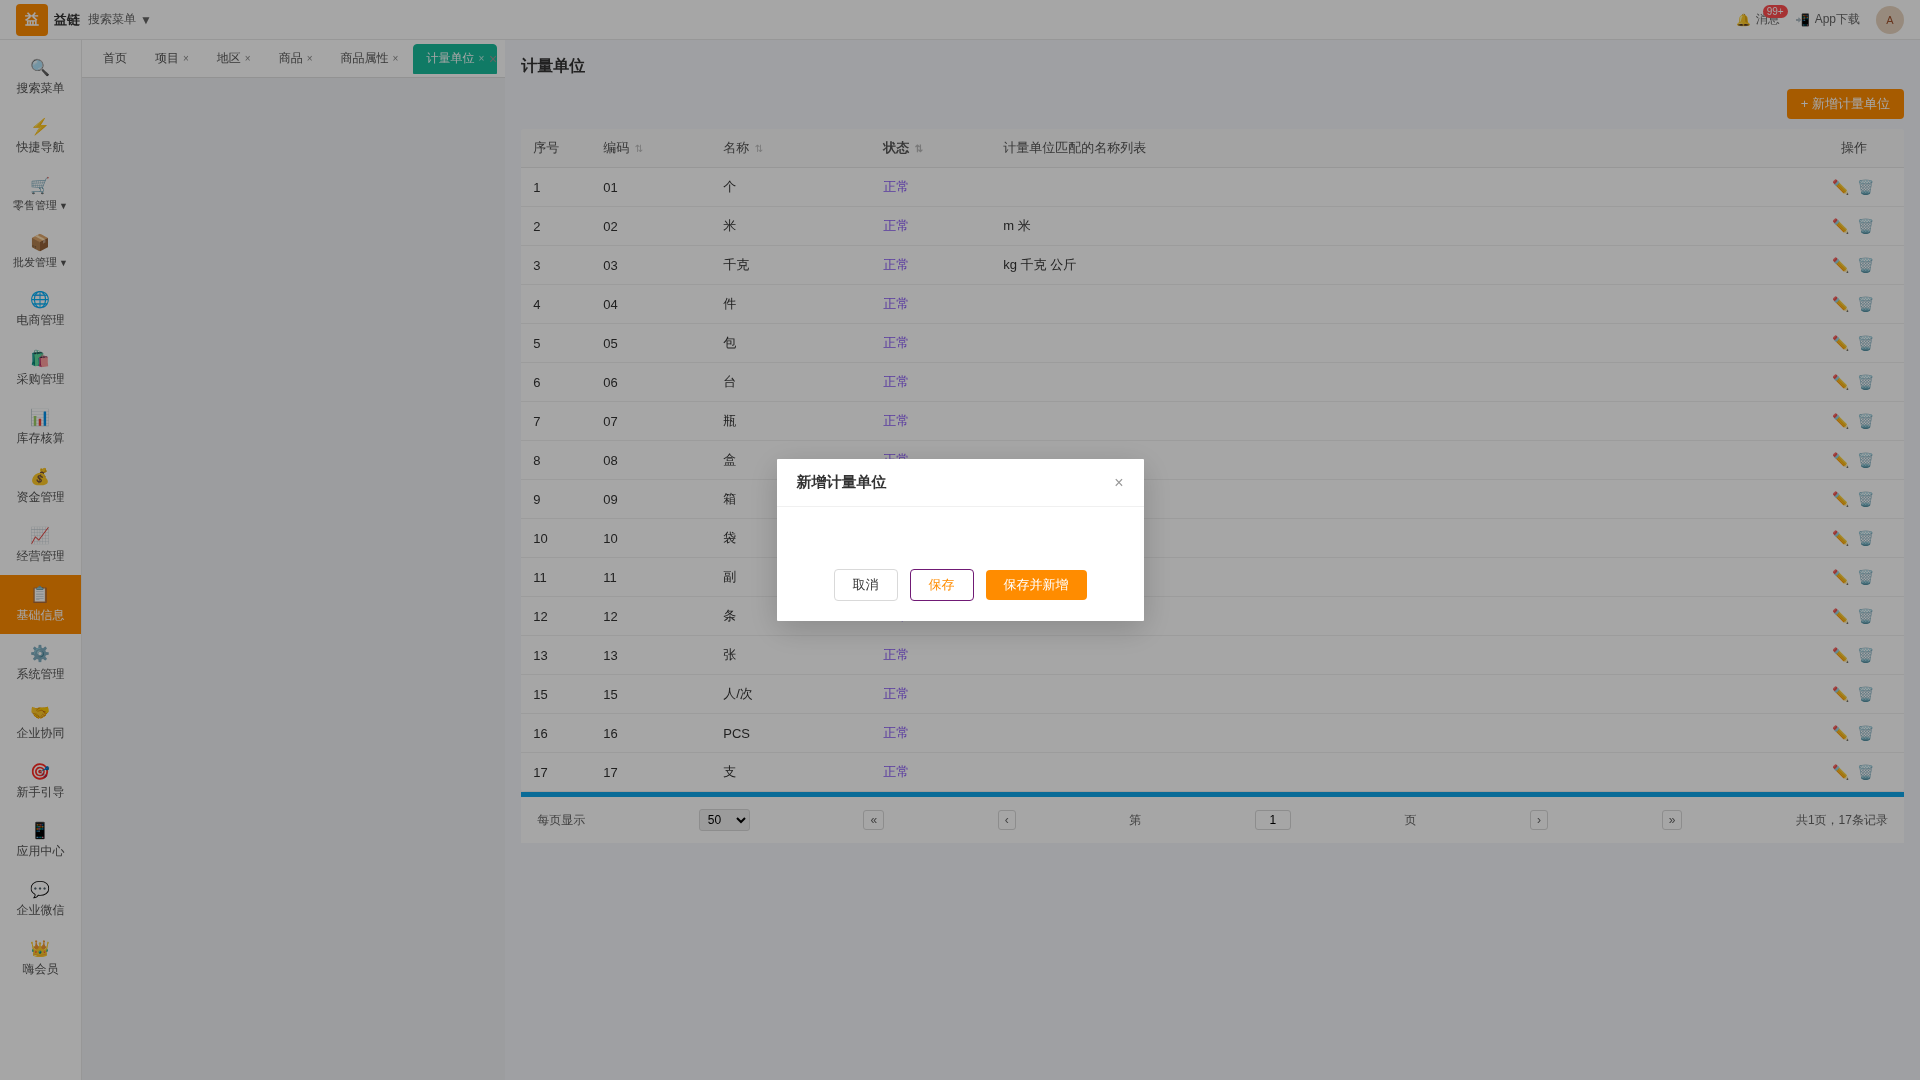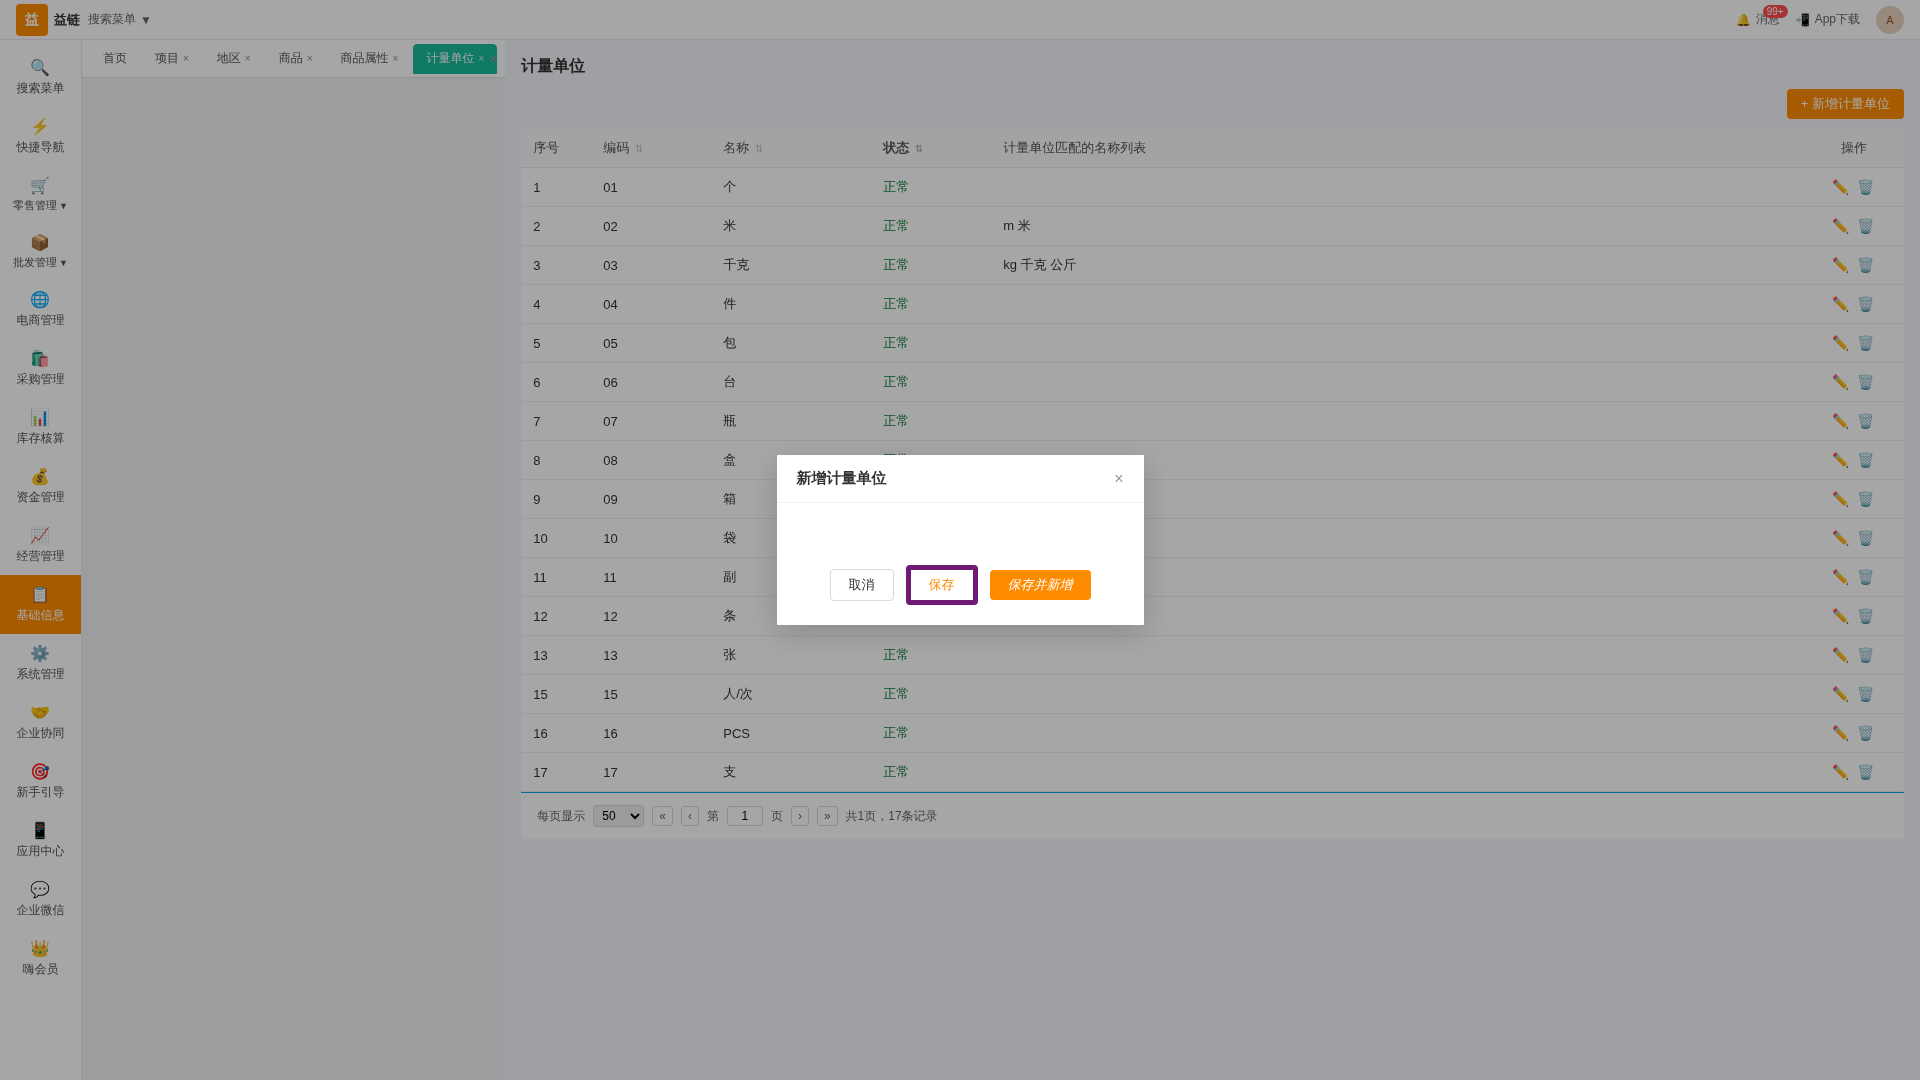--- a/index.html
+++ b/index.html
@@ -45,45 +45,45 @@
     
     .toolbar { display: flex; justify-content: flex-end; margin-bottom: 10px; }
     .btn-add { background: #ff8c00; color: #fff; border: none; border-radius: 4px; padding: 6px 14px; font-size: 13px; cursor: pointer; white-space: nowrap; }
 
     
     .table-wrapper { background: #fff; border-radius: 4px; overflow: hidden; }
     table { width: 100%; border-collapse: collapse; font-size: 13px; }
     thead tr { background: #fafafa; }
     th { padding: 10px 12px; text-align: left; color: #555; font-weight: 500; border-bottom: 1px solid #e8e8e8; white-space: nowrap; }
     td { padding: 9px 12px; border-bottom: 1px solid #f0f0f0; color: #333; }
-    .status-normal { color: #15803d; }
+    .status-normal { color: #8b5cf6; }
     .action-btn { background: none; border: none; cursor: pointer; color: #999; font-size: 14px; padding: 2px; }
 
     
-    .pagination { display: flex; align-items: center; justify-content: flex-start; padding: 12px 16px; background: #fff; border-top: 1px solid #0ea5e9; font-size: 12px; color: #666; gap: 8px; }
+    .pagination { display: flex; align-items: center; justify-content: space-between; padding: 12px 16px; background: #fff; border-top: 5px solid #0ea5e9; font-size: 12px; color: #666; gap: 8px; }
     .page-size-select { border: 1px solid #d9d9d9; border-radius: 3px; padding: 2px 4px; font-size: 12px; }
     .page-btn { background: none; border: 1px solid #d9d9d9; border-radius: 3px; padding: 2px 6px; cursor: pointer; font-size: 12px; color: #666; }
     .page-input { width: 36px; border: 1px solid #d9d9d9; border-radius: 3px; padding: 2px 4px; font-size: 12px; text-align: center; }
 
     
     .modal-overlay { position: fixed; top: 0; left: 0; width: 1920px; height: 1080px; background: rgba(0,0,0,0.35); display: flex; align-items: center; justify-content: center; z-index: 1000; }
     .modal { background: #fff; border-radius: 1px; width: 367px; box-shadow: 0 8px 32px rgba(0,0,0,0.18); }
     .modal-header { display: flex; align-items: center; justify-content: space-between; padding: 14px 20px; border-bottom: 1px solid #f0f0f0; }
     .modal-title { font-size: 15px; font-weight: bold; color: #333; }
     .modal-close { background: none; border: none; cursor: pointer; font-size: 16px; color: #999; }
     .modal-body { padding: 24px 28px; }
     .form-row { display: flex; align-items: center; margin-bottom: 20px; }
     .form-label { width: 60px; text-align: right; font-size: 13px; color: #333; margin-right: 10px; flex-shrink: 0; }
     .form-label .required { color: #ff4d4f; margin-right: 2px; }
     .form-input { flex: 1; border: none; border-bottom: 1px solid #d9d9d9; padding: 4px 0; font-size: 13px; outline: none; }
     .form-input.focused { border-bottom-color: #ff8c00; }
     .modal-footer { display: flex; align-items: center; justify-content: center; gap: 12px; padding: 14px 20px 20px; }
     .btn-cancel { background: #fff; border: 1px solid #d9d9d9; border-radius: 4px; padding: 6px 18px; font-size: 13px; cursor: pointer; color: #333; }
-    .btn-save { background: #fff; border: 5px solid #701a75; border-radius: 4px; padding: 6px 18px; font-size: 13px; cursor: pointer; color: #ff8c00; }
-    .btn-save-new { background: #ff8c00; border: none; border-radius: 4px; padding: 6px 18px; font-size: 13px; cursor: pointer; color: #fff; font-style: italic; }
+    .btn-save { background: #fff; border: 1px solid #701a75; border-radius: 4px; padding: 6px 18px; font-size: 13px; cursor: pointer; color: #ff8c00; }
+    .btn-save-new { background: #ff8c00; border: none; border-radius: 4px; padding: 6px 18px; font-size: 13px; cursor: pointer; color: #fff; }
 
     .col-seq { width: 70px; }
     .col-code { width: 120px; }
     .col-name { width: 160px; }
     .col-status { width: 120px; font-weight: bold; }
     .col-action { width: 100px; text-align: center; }
 
     th .sort-icon { font-size: 10px; color: #bbb; margin-left: 2px; }
   </style>
 </head>

